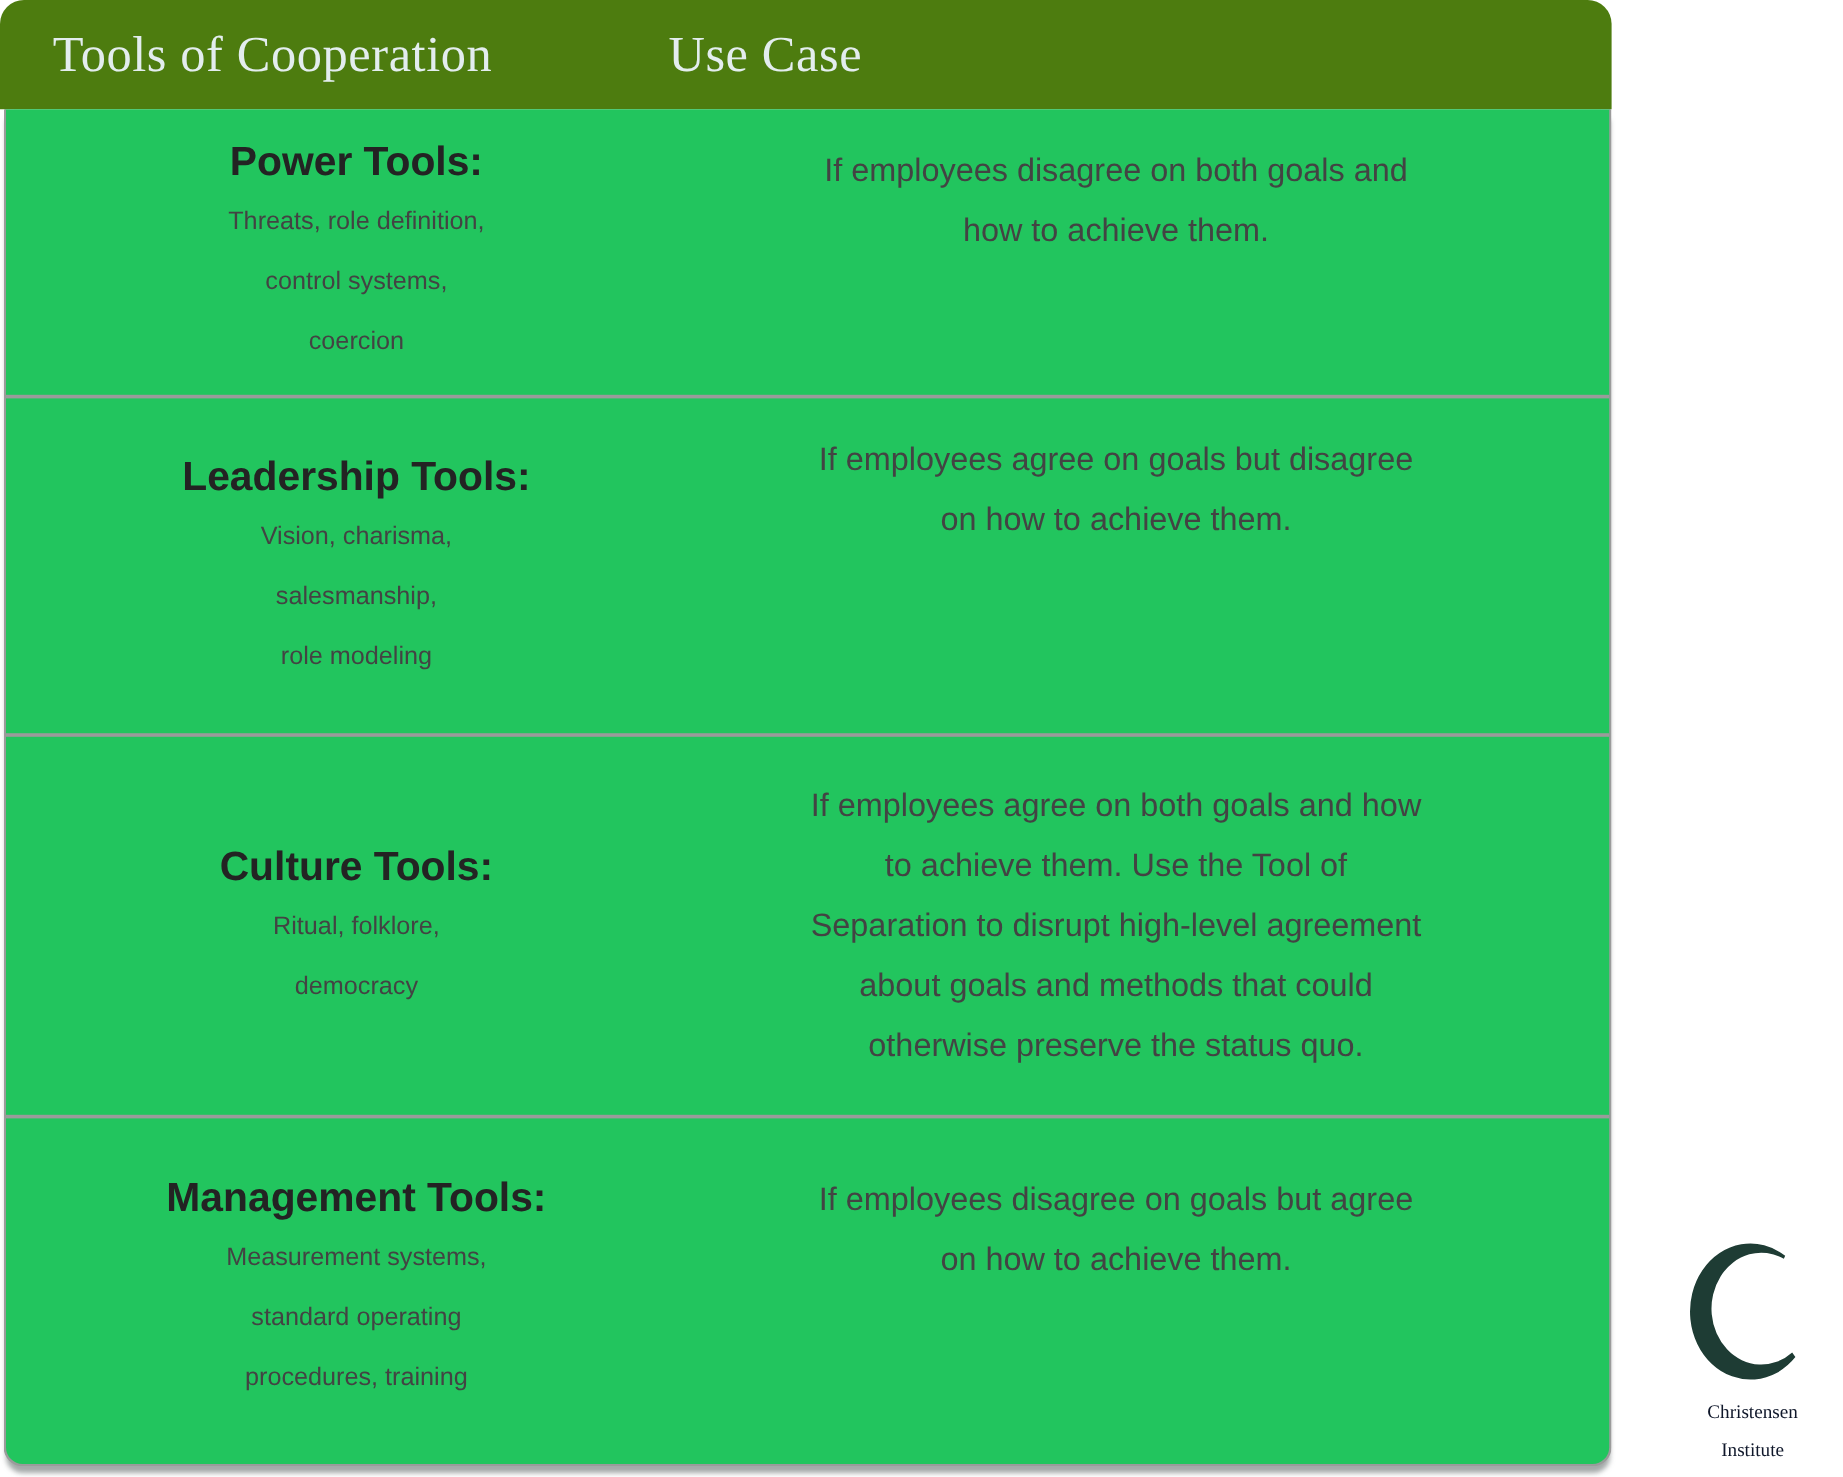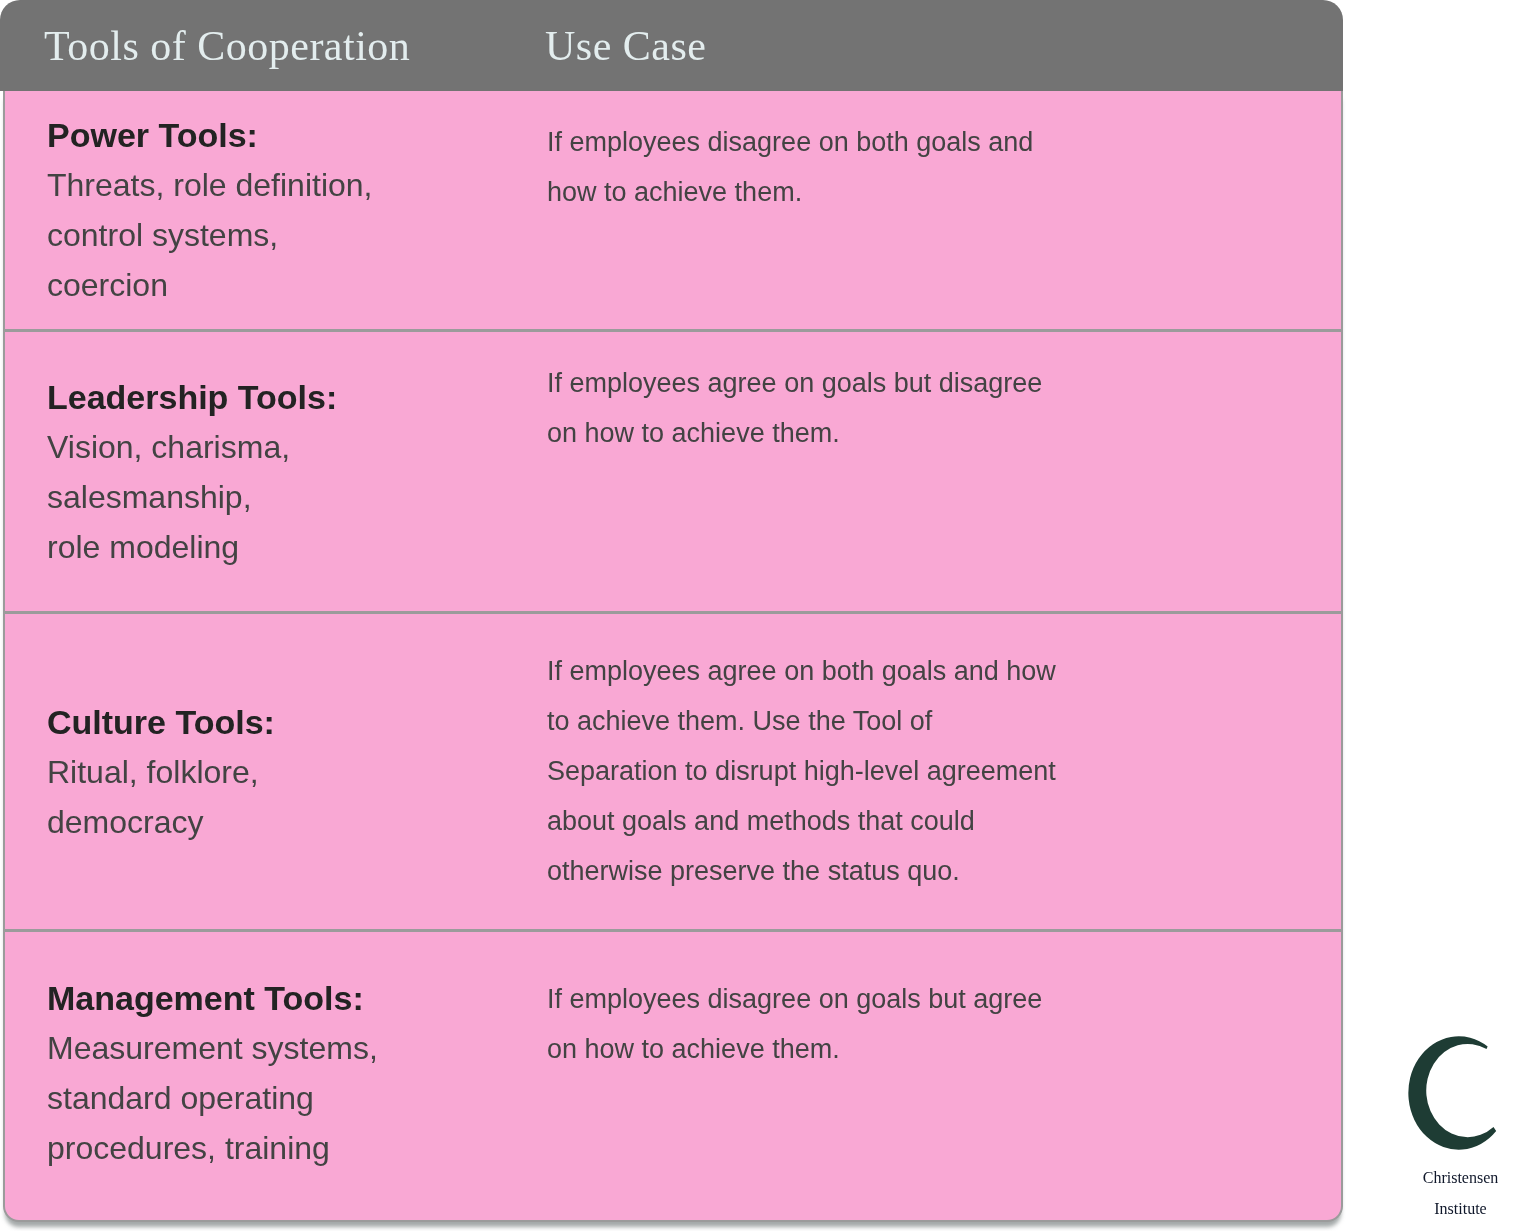--- a/index.html
+++ b/index.html
@@ -4,52 +4,53 @@
 <style>
   html, body { margin: 0; padding: 0; background: #ffffff; }
   body { width: 1536px; height: 1231px; position: relative; overflow: hidden;
          font-family: "Liberation Sans", sans-serif; }
 
   .stage { position: absolute; inset: 0; }
 
   
   .header-bar {
     position: absolute; left: 0; top: 0; width: 1343px; height: 91px;
-    background: #737373; border-radius: 20px 20px 0 0;
+    background: #4d7c0f; border-radius: 20px 20px 0 0;
     display: flex; align-items: center;
     font-family: "Liberation Serif", serif;
-    color: #e3edee; font-size: 42px; letter-spacing: 0.5px;
+    color: #e3edee; font-size: 42px; letter-spacing: 0.5px; gap: 12px;
   }
   .header-col1 { padding-left: 44px; width: 501px; }
   .header-col2 { flex: 1; }
 
   
   .card {
     position: absolute; left: 3px; top: 91px; width: 1340px; height: 1131px;
-    background: #f9a8d4; box-sizing: border-box;
+    background: #22c55e; box-sizing: border-box;
     border: 2px solid #9b9b9b; border-top: none;
     border-radius: 0 0 16px 16px;
     box-shadow: 0 7px 4px -2px rgba(104, 112, 112, 0.6);
+    text-align: center;
   }
   .row {
     display: grid; grid-template-columns: 542px 1fr;
     box-sizing: border-box;
     border-bottom: 3px solid #9b9b9b;
   }
   .row.r1 { height: 241px; }
   .row.r2 { height: 282px; }
   .row.r3 { height: 318px; }
   .row.r4 { height: 281px; border-bottom: none; }
 
   .cell-left {
     padding-left: 42px; display: flex; flex-direction: column;
     justify-content: center; box-sizing: border-box;
   }
   .tool-title { font-size: 34px; font-weight: 700; color: #232323; line-height: 50px; }
-  .tool-items { font-size: 32px; font-weight: 400; color: #434343; line-height: 50px;
+  .tool-items { font-size: 21px; font-weight: 400; color: #434343; line-height: 50px;
                 white-space: pre-line; }
 
   .cell-right { box-sizing: border-box; padding-right: 28px; }
   .use-case { font-size: 27px; color: #434343; line-height: 50px; white-space: pre-line; }
   .r1 .cell-right { padding-top: 26px; }
   .r2 .cell-right { padding-top: 26px; }
   .r3 .cell-right { padding-top: 32px; }
   .r4 .cell-right { padding-top: 42px; }
 
   

